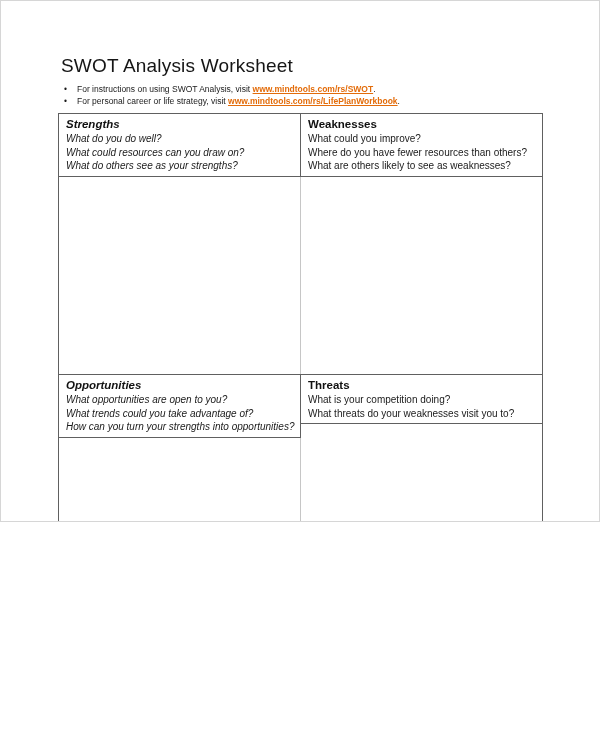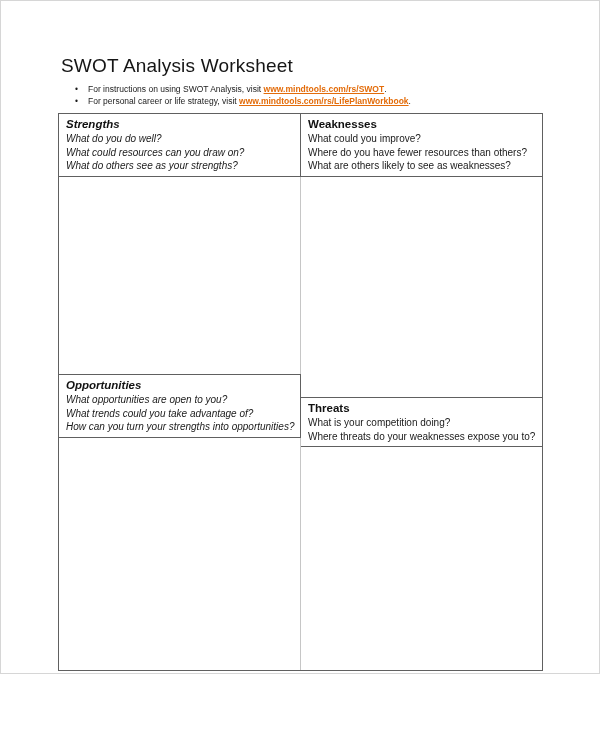--- a/index.html
+++ b/index.html
@@ -2,39 +2,39 @@
 <html><head>
 <meta charset="utf-8">
 <style>
   * { margin: 0; padding: 0; box-sizing: border-box; }
   html, body { background: #ffffff; }
   body { width: 600px; height: 730px; font-family: "Liberation Sans", sans-serif; }
 
   .page {
     position: relative;
     width: 600px;
-    height: 674px;
+    height: 522px;
     background: #ffffff;
     border: 1px solid #d6d6d6;
     overflow: hidden;
   }
 
   .doc-title {
     position: absolute;
     left: 60px;
     top: 54px;
     font-size: 19px;
     font-weight: 400;
     color: #151515;
     letter-spacing: 0.2px;
   }
 
   .instructions {
     position: absolute;
-    left: 74px;
+    left: 63px;
     top: 83px;
     list-style: none;
     font-size: 8.5px;
     color: #1a1a1a;
   }
   .instructions li {
     position: relative;
     padding-left: 13px;
     line-height: 11.5px;
     white-space: nowrap;
@@ -58,21 +58,21 @@
     left: 57px;
     top: 112px;
     width: 485px;
     height: 558px;
     border: 1px solid #606060;
     display: flex;
     background: #ffffff;
   }
   .col { display: flex; flex-direction: column; height: 100%; }
   .col-left { width: 242px; }
-  .col-right { flex: 1; gap: 23px; }
+  .col-right { flex: 1; }
 
   .half { display: flex; flex-direction: column; }
   .half-top { height: 260px; }
   .half-bottom { flex: 1; border-top: 1px solid #606060; }
 
   .header-cell {
     padding: 3px 4px 3px 7px;
     border-bottom: 1px solid #606060;
   }
   .col-left .header-cell { border-right: 1px solid #606060; font-style: italic; }
@@ -137,21 +137,21 @@
           <div class="q-line">What could you improve?</div>
           <div class="q-line">Where do you have fewer resources than others?</div>
           <div class="q-line">What are others likely to see as weaknesses?</div>
         </div>
         <div class="content-cell"></div>
       </div>
       <div class="half half-bottom">
         <div class="header-cell">
           <div class="q-heading">Threats</div>
           <div class="q-line">What is your competition doing?</div>
-          <div class="q-line">Where threats do your weaknesses expose you to?</div>
+          <div class="q-line">What threats do your weaknesses visit you to?</div>
         </div>
         <div class="content-cell"></div>
       </div>
     </div>
 
   </div>
 
 </div>
 
 </body></html>

